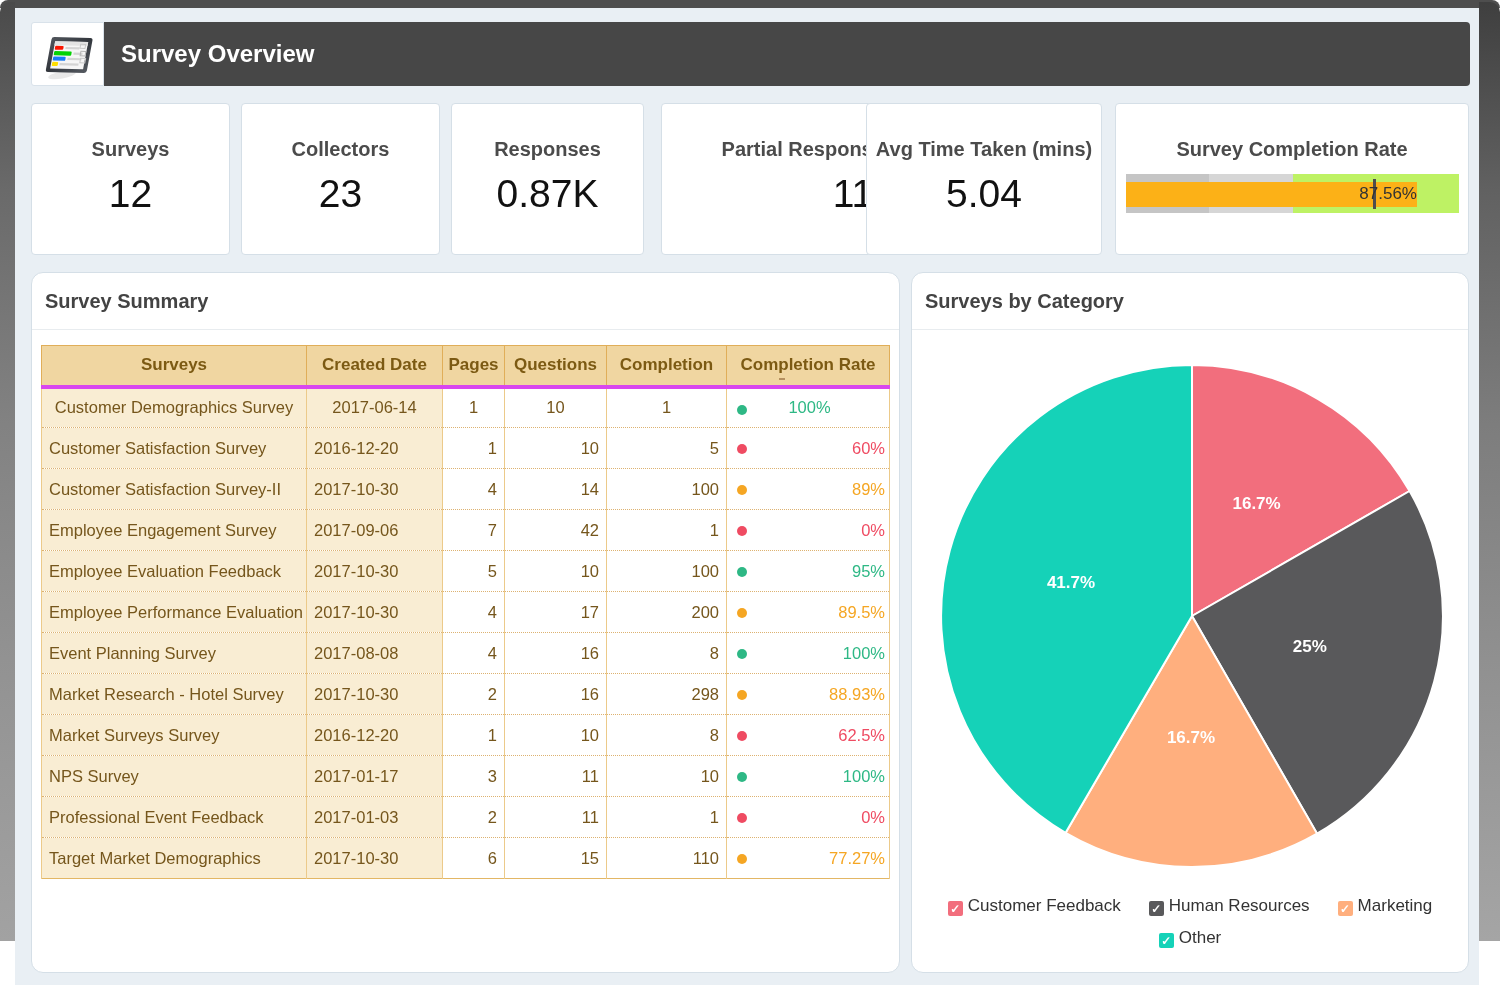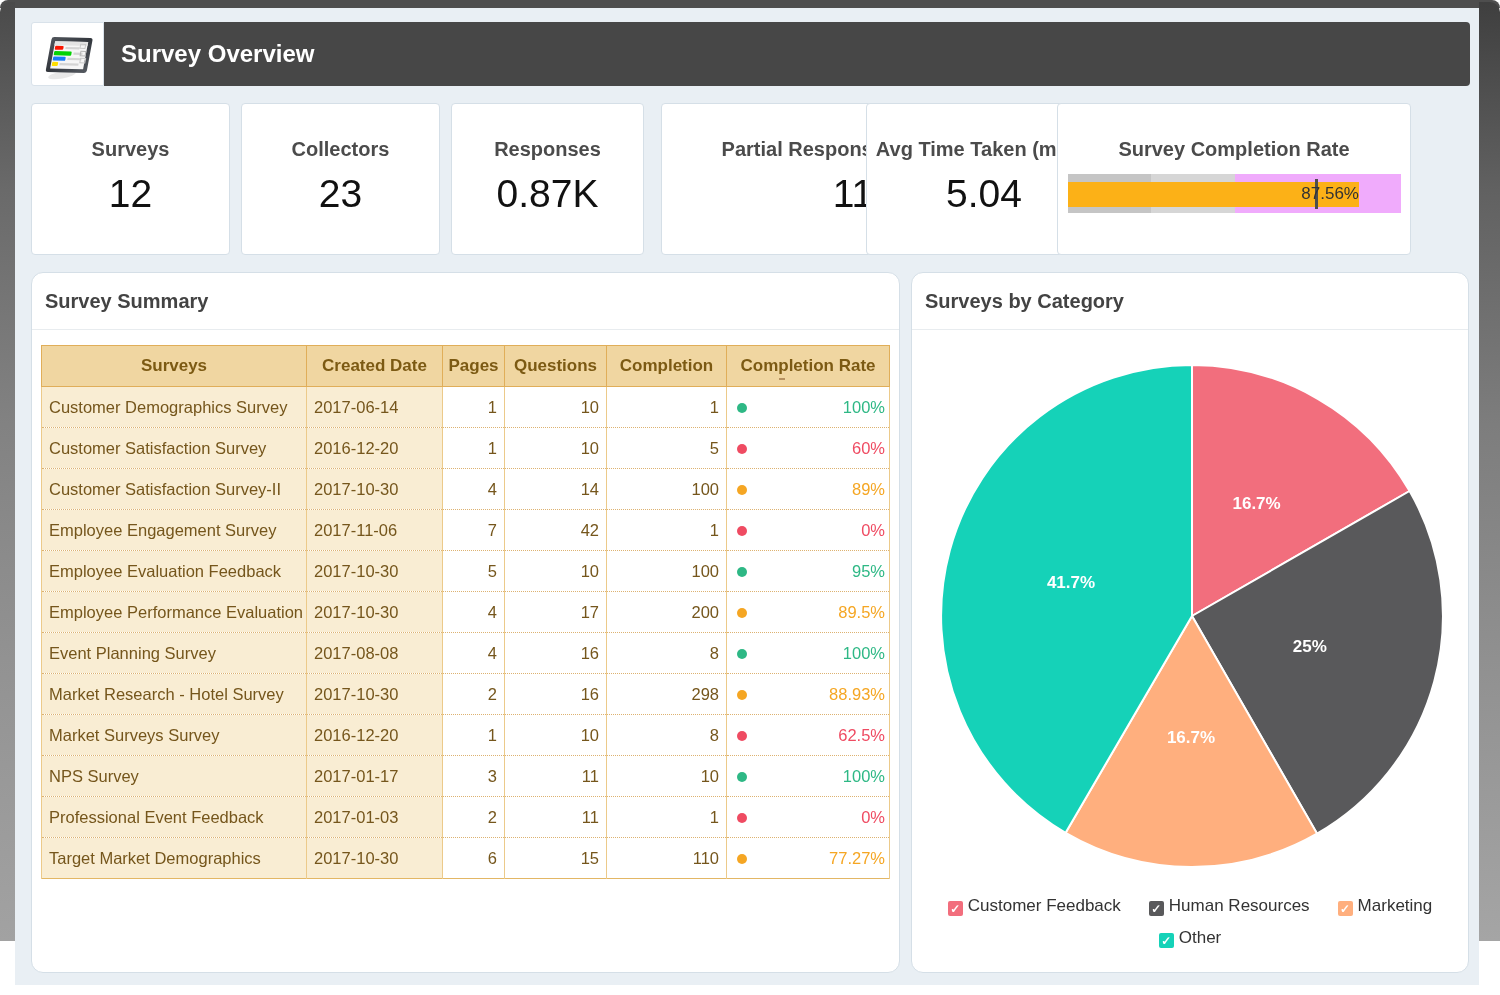--- a/index.html
+++ b/index.html
@@ -15,21 +15,21 @@
 .card .t { margin-top:35px; font-size:20px; font-weight:bold; color:#4b4b4b; line-height:21px; }
 .card .t small { font-size:20px; font-weight:bold; }
 .card .v { margin-top:13px; font-size:39px; color:#111; line-height:42px; }
 .panel { background:#fff; border:1px solid #d5dfe7; border-radius:12px; top:272px; height:701px; }
 .ptitle { height:57px; border-bottom:1px solid #e8ecef; font-size:20px; font-weight:bold; color:#434343; line-height:57px; padding-left:13px; }
 table { border-collapse:collapse; font-size:17px; }
 
 #stable { left:9px; top:72px; width:848px; table-layout:fixed; font-size:16.5px; }
 #stable th { background:#f0d6a1; color:#7c5a13; font-weight:bold; font-size:17px; height:41px; border:1px solid #e0ae59; text-align:center; padding:0; }
 #stable td { height:41px; padding:0 7px; white-space:nowrap; overflow:hidden; border-left:1px solid #ecca8a; border-right:1px solid #ecca8a; border-top:1px dotted #ddb271; color:#75561c; }
-#stable tr:first-child td { border-top:1px solid #d946ef; }
+#stable tr:first-child td { border-top:4px solid #d946ef;text-align:center; }
 #stable tbody { border:1px solid #e3b765; }
 #stable td.c1, #stable td.c2 { background:#f9edd3; }
 #stable td.cn { text-align:right; background:#fff; }
 #stable td.c6 { text-align:right; background:#fff; position:relative; padding-right:4px; }
 #stable .dot { position:absolute; left:10px; top:16px; width:10px; height:10px; border-radius:50%; }
 .lg { display:inline-block; width:15px; height:15px; border-radius:2px; color:#fff; font-size:12px; font-weight:bold; line-height:16px; text-align:center; vertical-align:-2px; }
 .lt { margin-left:5px; }
 </style>
 </head>
 <body>
@@ -79,23 +79,23 @@
     <div class="v">0.87K</div>
   </div>
 <div class="abs card" style="left:661px;width:235px;text-align:right;">
     <div class="t">Partial Responses</div>
     <div class="v">113</div>
   </div>
 <div class="abs card" style="left:866px;width:236px;">
     <div class="t">Avg Time Taken <small>(mins)</small></div>
     <div class="v">5.04</div>
   </div>
-<div class="abs card" style="left:1057px;width:354px;">
+<div class="abs card" style="left:1115px;width:354px;">
   <div class="t">Survey Completion Rate</div>
-  <div class="abs" style="left:10px;top:70px;width:333px;height:39px;background:#f0abfc;">
+  <div class="abs" style="left:10px;top:70px;width:333px;height:39px;background:#bef264;">
     <div class="abs" style="left:0;top:0;width:25%;height:39px;background:#c5c5c5;"></div>
     <div class="abs" style="left:25%;top:0;width:25%;height:39px;background:#d6d6d6;"></div>
     <div class="abs" style="left:0;top:8px;width:291px;height:25px;background:#fcb117;"></div>
     <div class="abs" style="left:247px;top:5px;width:3px;height:30px;background:#4e4e4e;"></div>
     <div class="abs" style="left:0;top:0;width:291px;height:39px;line-height:39px;text-align:right;font-size:17px;color:#333;">87.56%</div>
   </div>
 </div>
 <div class="abs panel" id="leftpanel" style="left:31px;width:869px;">
   <div class="ptitle">Survey Summary</div>
 <table class="abs" id="stable">
@@ -129,21 +129,21 @@
 <tr>
           <td class="c1">Customer Satisfaction Survey-II</td>
           <td class="c2">2017-10-30</td>
           <td class="cn">4</td>
           <td class="cn">14</td>
           <td class="cn">100</td>
           <td class="c6"><span class="dot" style="background:#f5a623"></span><span style="color:#f5a623">89%</span></td>
         </tr>
 <tr>
           <td class="c1">Employee Engagement Survey</td>
-          <td class="c2">2017-11-06</td>
+          <td class="c2">2017-09-06</td>
           <td class="cn">7</td>
           <td class="cn">42</td>
           <td class="cn">1</td>
           <td class="c6"><span class="dot" style="background:#ef4b62"></span><span style="color:#ef4b62">0%</span></td>
         </tr>
 <tr>
           <td class="c1">Employee Evaluation Feedback</td>
           <td class="c2">2017-10-30</td>
           <td class="cn">5</td>
           <td class="cn">10</td>

